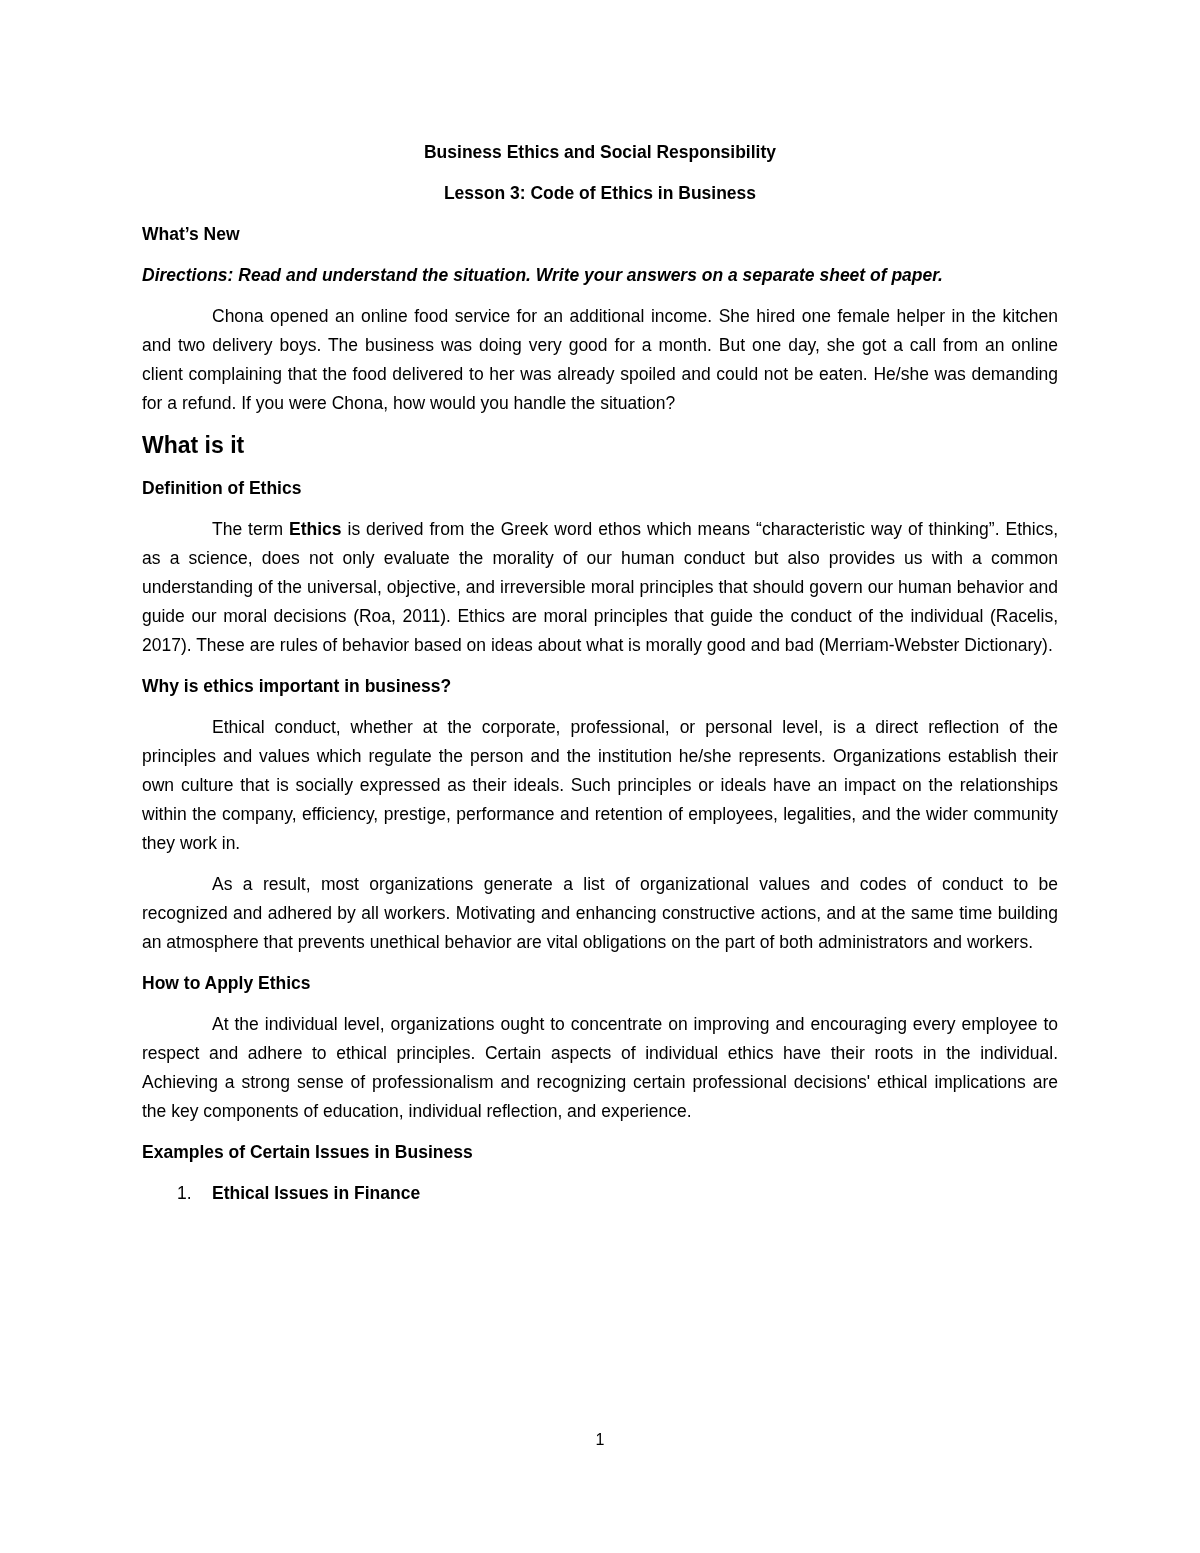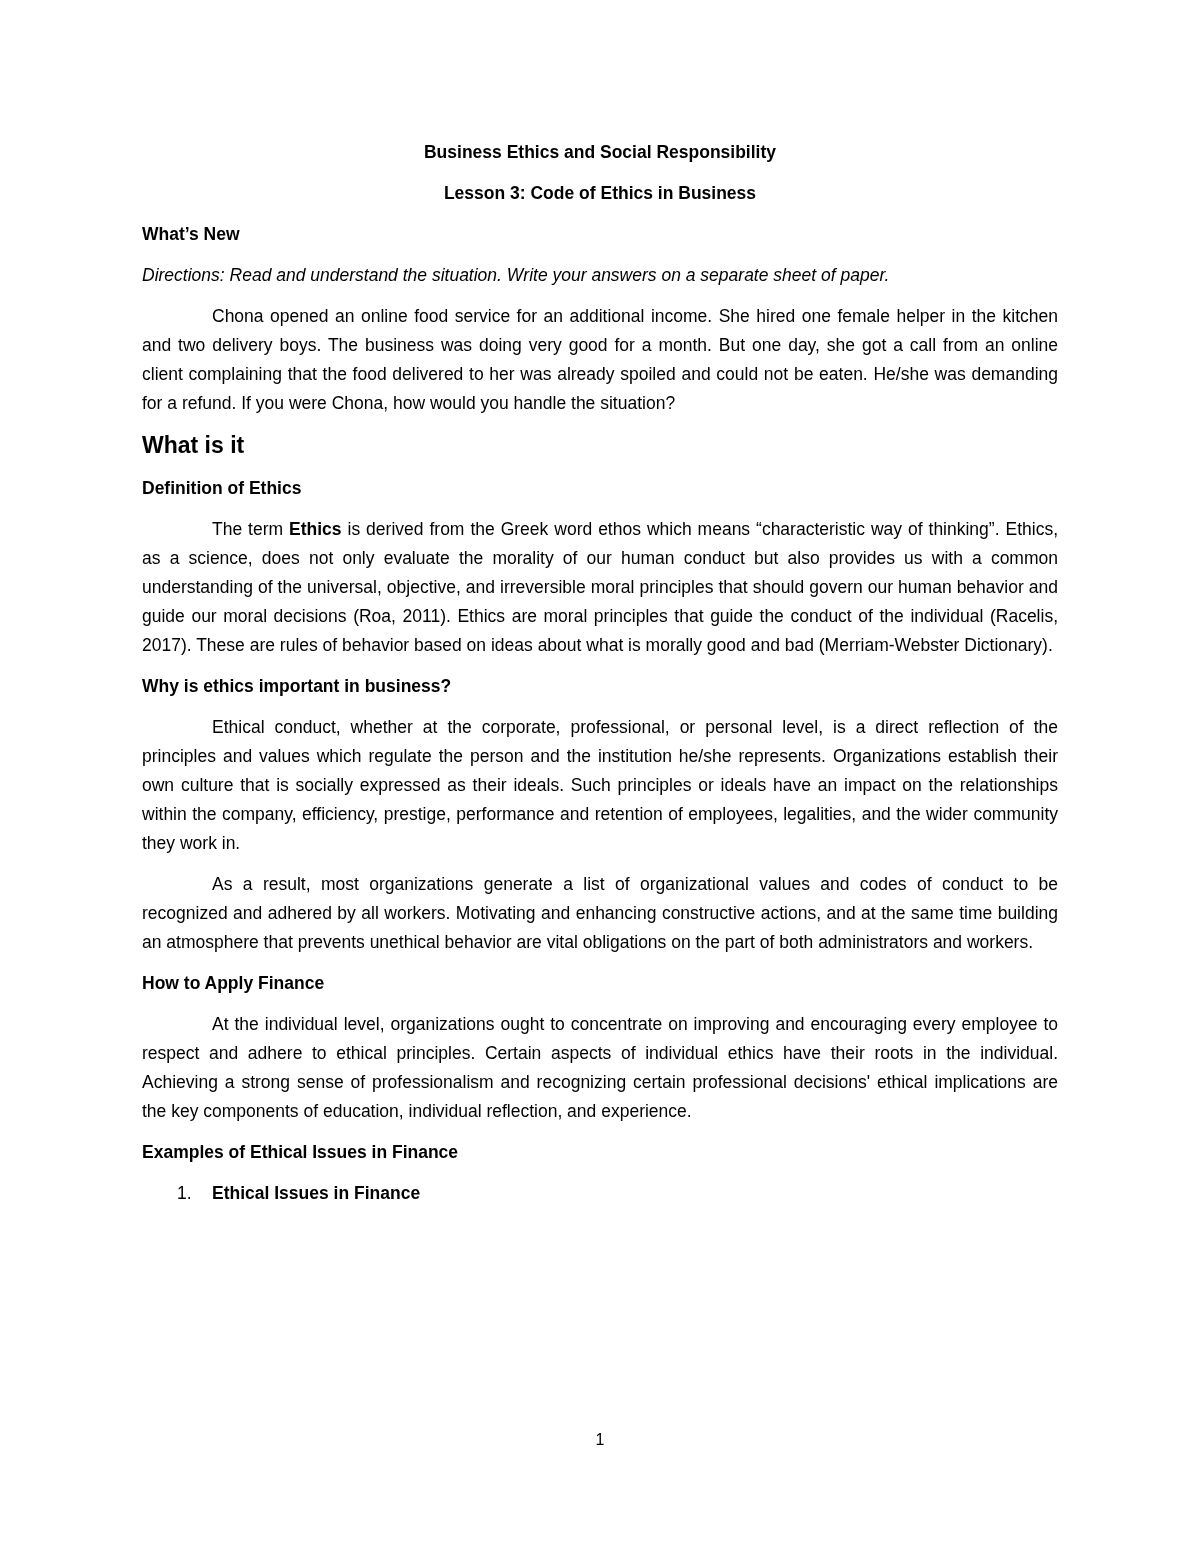--- a/index.html
+++ b/index.html
@@ -28,21 +28,21 @@
   .h {
     font-weight: bold;
     margin: 0 0 12px 0;
   }
   .h-large {
     font-size: 23px;
     line-height: 30px;
     margin: 6px 0 14px 0;
   }
   .directions {
-    font-weight: normal;
+    font-weight: bold;
     font-style: italic;
   }
   .li-head {
     padding-left: 35px;
     margin: 12px 0 4px 0;
   }
   .li-num {
     display: inline-block;
     width: 35px;
   }
@@ -72,24 +72,24 @@
 
   <div class="h h-large">What is it</div>
 
   <div class="h">Definition of Ethics</div>
   <p class="justify indent"><span>The term </span><span class="bold">Ethics</span><span> is derived from the Greek word ethos which means “characteristic way of thinking”. Ethics, as a science, does not only evaluate the morality of our human conduct but also provides us with a common understanding of the universal, objective, and irreversible moral principles that should govern our human behavior and guide our moral decisions (Roa, 2011). Ethics are moral principles that guide the conduct of the individual (Racelis, 2017). These are rules of behavior based on ideas about what is morally good and bad (Merriam-Webster Dictionary).</span></p>
 
   <div class="h">Why is ethics important in business?</div>
   <p class="justify indent">Ethical conduct, whether at the corporate, professional, or personal level, is a direct reflection of the principles and values which regulate the person and the institution he/she represents. Organizations establish their own culture that is socially expressed as their ideals. Such principles or ideals have an impact on the relationships within the company, efficiency, prestige, performance and retention of employees, legalities, and the wider community they work in.</p>
   <p class="justify indent">As a result, most organizations generate a list of organizational values and codes of conduct to be recognized and adhered by all workers. Motivating and enhancing constructive actions, and at the same time building an atmosphere that prevents unethical behavior are vital obligations on the part of both administrators and workers.</p>
 
-  <div class="h">How to Apply Finance</div>
+  <div class="h">How to Apply Ethics</div>
   <p class="justify indent">At the individual level, organizations ought to concentrate on improving and encouraging every employee to respect and adhere to ethical principles. Certain aspects of individual ethics have their roots in the individual. Achieving a strong sense of professionalism and recognizing certain professional decisions' ethical implications are the key components of education, individual reflection, and experience.</p>
 
-  <div class="h">Examples of Ethical Issues in Finance</div>
+  <div class="h">Examples of Certain Issues in Business</div>
 
   <div class="list-item">
     <div class="li-head"><span class="li-num">1.</span><span class="bold">Ethical Issues in Finance</span></div>
   </div>
 
   <div class="page-number">1</div>
 
 </div>
 
 </body></html>

